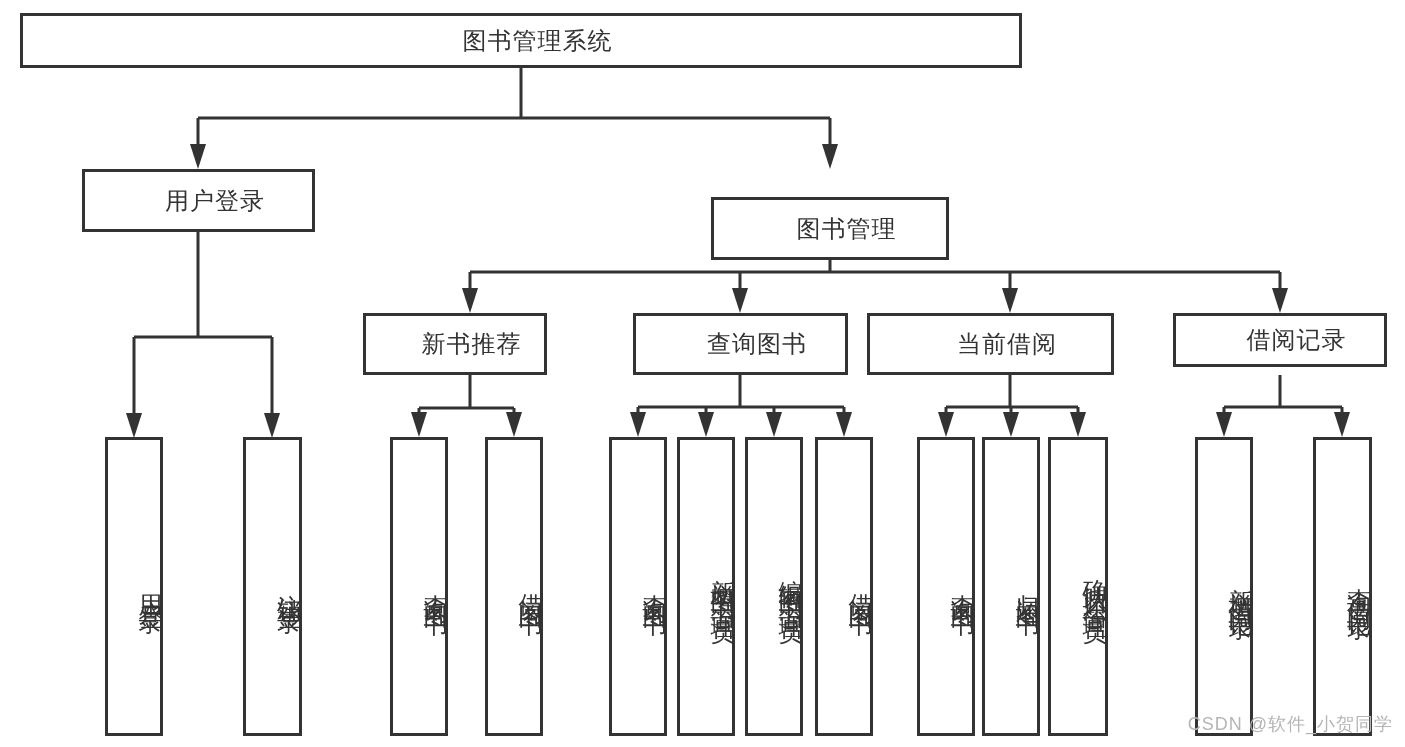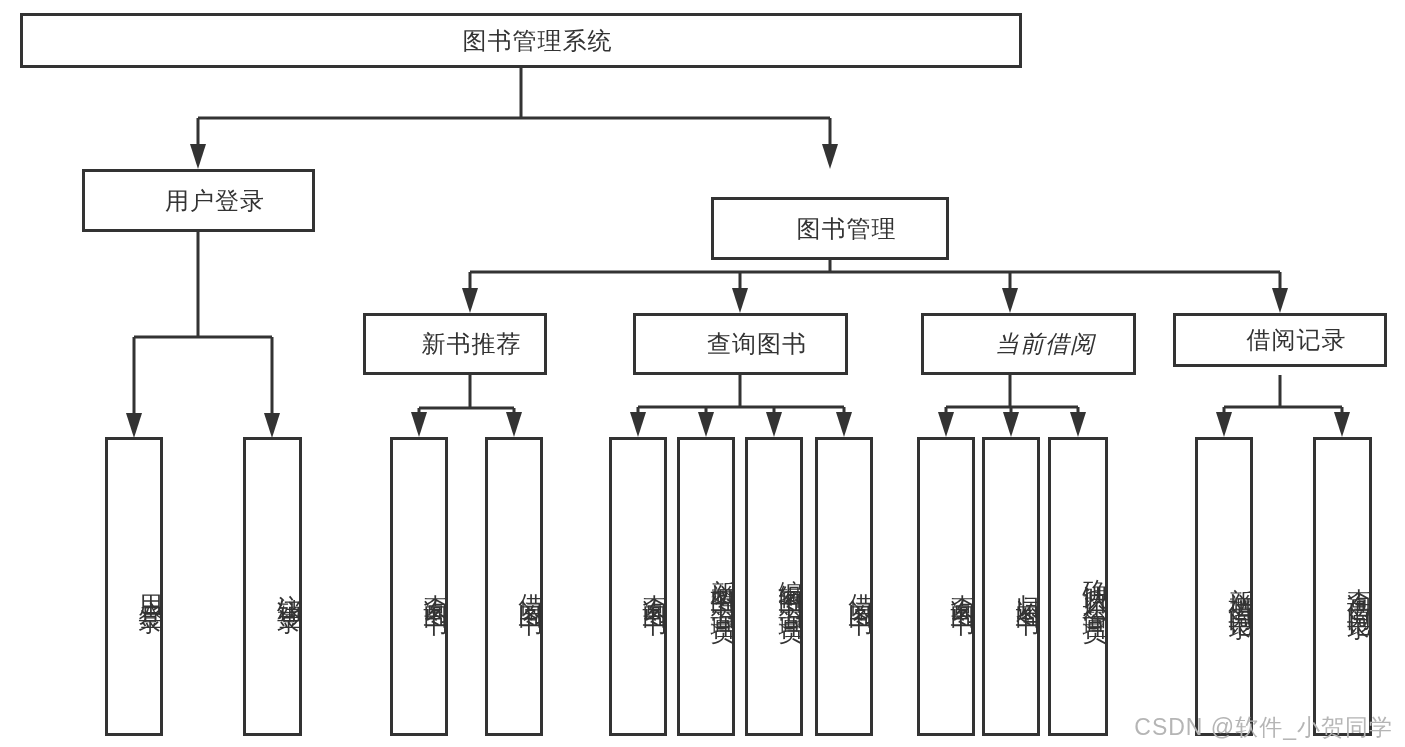--- a/index.html
+++ b/index.html
@@ -36,21 +36,21 @@
     writing-mode: vertical-rl;
     font-size: 24px;
     letter-spacing: 6px;
     line-height: 1;
     white-space: nowrap;
   }
   .watermark {
     position: absolute;
     right: 12px;
     top: 712px;
-    font-size: 23px;
+    font-size: 18px;
     color: #b5b5b5;
     letter-spacing: 1px;
     z-index: 10;
     white-space: nowrap;
   }
 </style>
 </head>
 <body>
 
 <div class="stage">
@@ -98,21 +98,21 @@
   <div class="box hbox" style="left:711px; top:169px; width:238px; height:63px;margin-top:28px;">
     <span>图书管理</span>
   </div>
 
   <div class="box hbox" style="left:363px; top:313px; width:184px; height:62px;">
     <span>新书推荐</span>
   </div>
   <div class="box hbox" style="left:633px; top:313px; width:215px; height:62px;">
     <span>查询图书</span>
   </div>
-  <div class="box hbox" style="left:921px; top:313px; width:215px; height:62px;font-style:italic;">
+  <div class="box hbox" style="left:867px; top:313px; width:247px; height:62px;">
     <span>当前借阅</span>
   </div>
   <div class="box hbox" style="left:1173px; top:313px; width:214px; height:54px;">
     <span>借阅记录</span>
   </div>
 
   <div class="box vbox" style="left:105px; top:437px; width:58px; height:299px;">
     <span>用户登录</span>
   </div>
   <div class="box vbox" style="left:243px; top:437px; width:59px; height:299px;">

